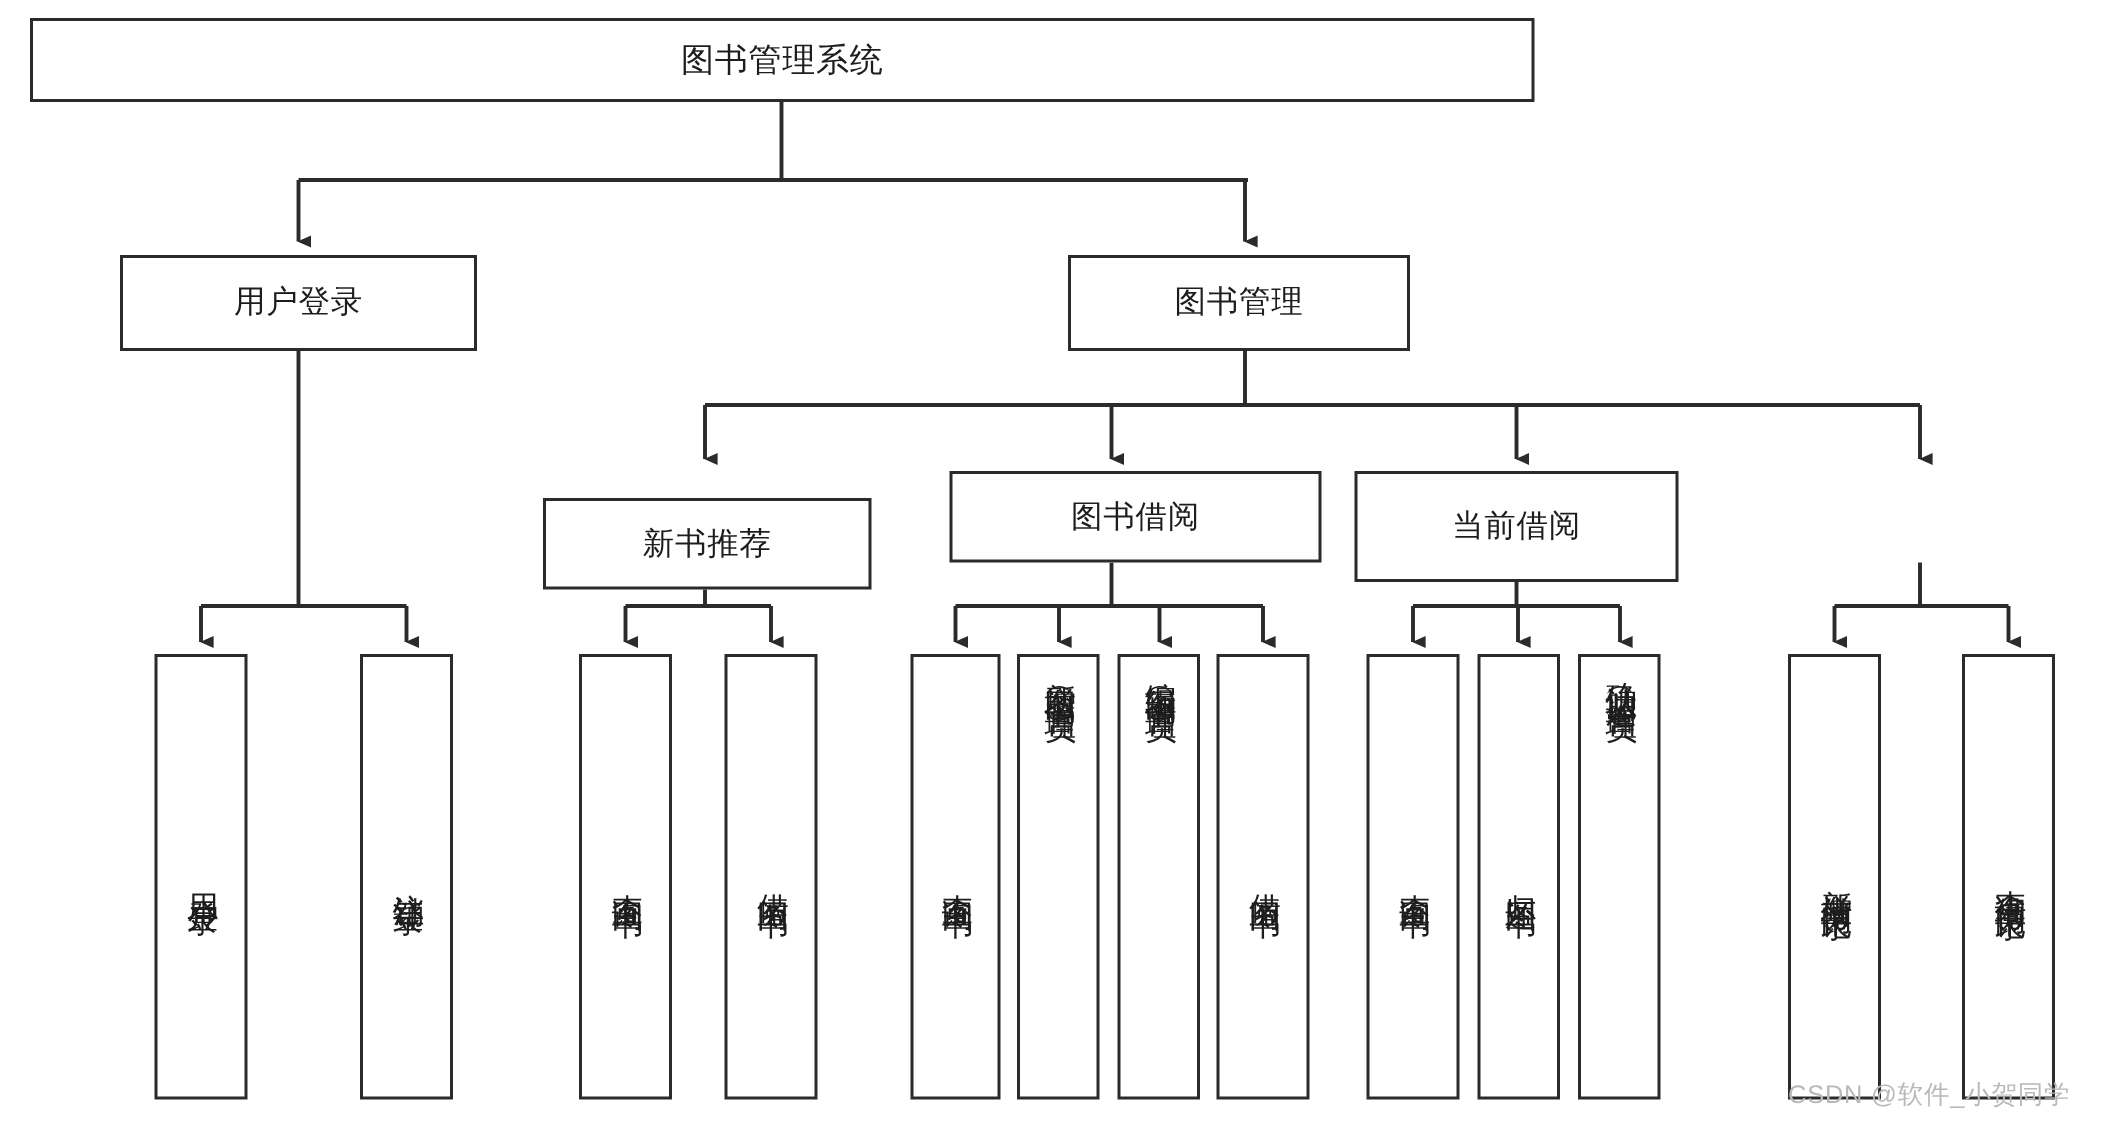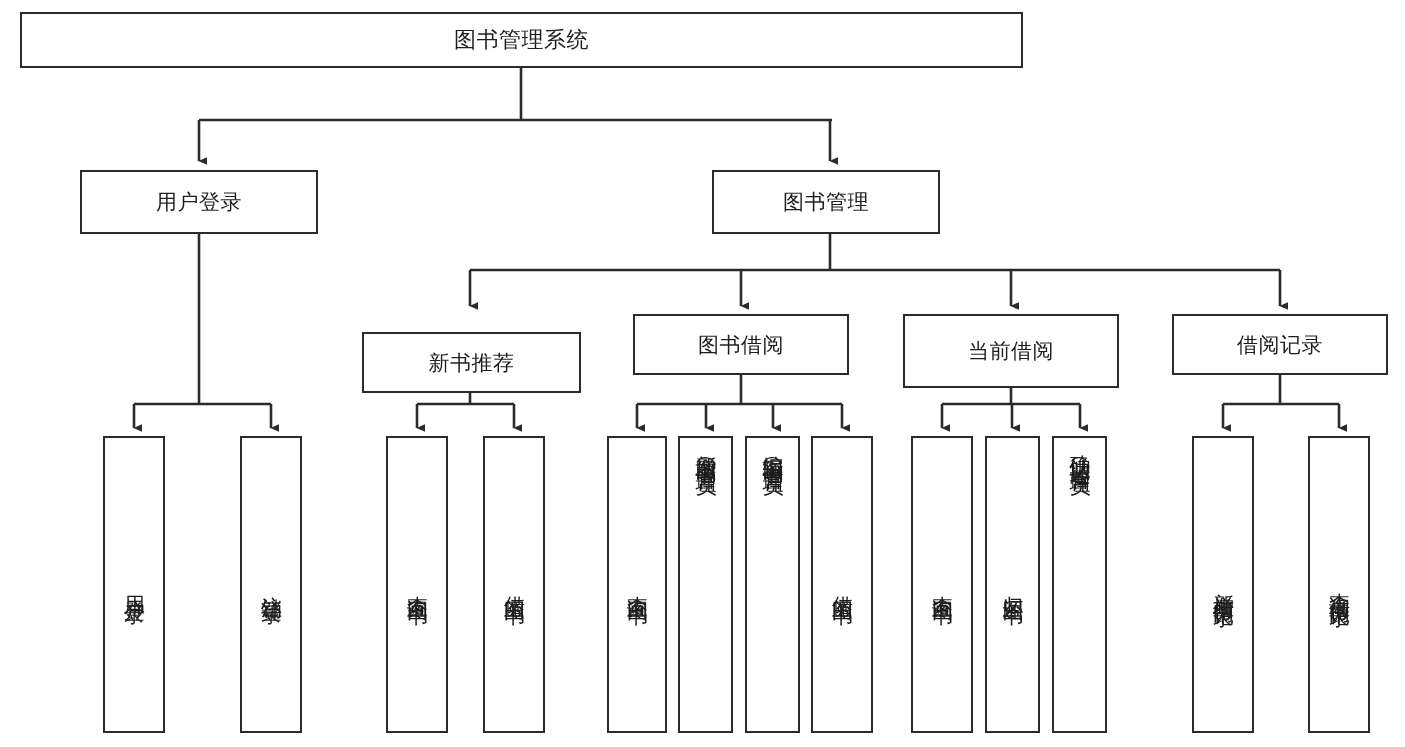--- a/index.html
+++ b/index.html
@@ -142,29 +142,26 @@
   <div class="node h" style="left:80px; top:170px; width:238px; height:64px;">
     <span class="label">用户登录</span>
   </div>
   <div class="node h" style="left:712px; top:170px; width:228px; height:64px;">
     <span class="label">图书管理</span>
   </div>
 
   <div class="node h" style="left:362px; top:332px; width:219px; height:61px;">
     <span class="label">新书推荐</span>
   </div>
-  <div class="node h" style="left:633px; top:314px; width:216px; height:61px;">
+  <div class="node h" style="left:633px; top:314px; width:248px; height:61px;">
     <span class="label">图书借阅</span>
   </div>
   <div class="node h" style="left:903px; top:314px; width:216px; height:74px;">
     <span class="label">当前借阅</span>
   </div>
-  <div class="node h" style="left:1172px; top:314px; width:216px; height:61px;">
-    <span class="label">借阅记录</span>
-  </div>
 
   <div class="node v mid" style="left:103px; top:436px; width:62px; height:297px;">
     <span class="label">用户登录</span>
   </div>
   <div class="node v mid" style="left:240px; top:436px; width:62px; height:297px;">
     <span class="label">注销登录</span>
   </div>
 
   <div class="node v mid" style="left:386px; top:436px; width:62px; height:297px;">
     <span class="label">查询图书</span>
@@ -196,14 +193,15 @@
     <span class="label">确认归还（管理员）</span>
   </div>
 
   <div class="node v mid" style="left:1192px; top:436px; width:62px; height:297px;">
     <span class="label">新增借阅记录</span>
   </div>
   <div class="node v mid" style="left:1308px; top:436px; width:62px; height:297px;">
     <span class="label">查询借阅记录</span>
   </div>
 
+  <div class="watermark" style="left:1192px; top:718px;">CSDN @软件_小贺同学</div>
 
 </div>
 
 </body></html>

